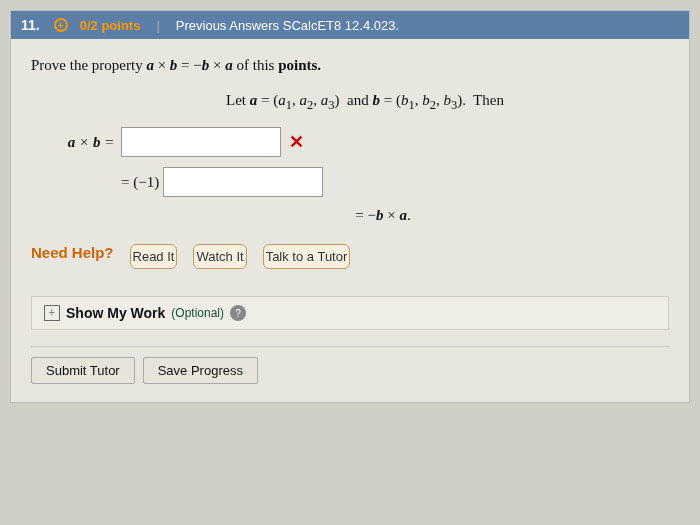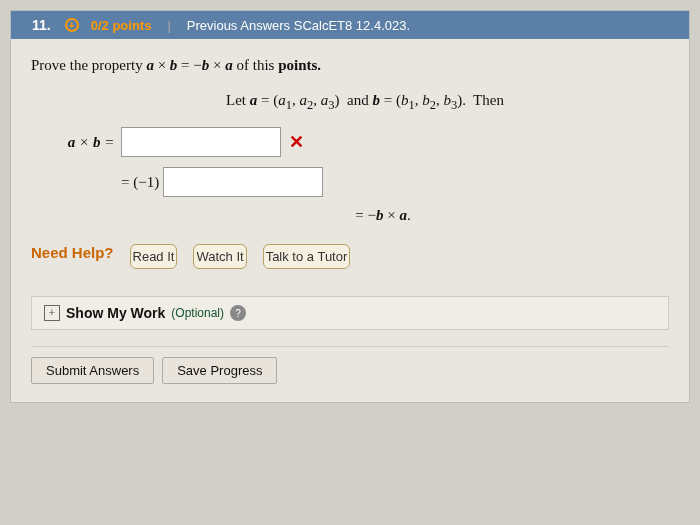--- a/index.html
+++ b/index.html
@@ -17,21 +17,21 @@
     .question-container {
       background: #e8e6df;
       margin: 10px;
       border: 1px solid #bbb;
       padding: 0;
     }
 
     .question-header {
       background: #5b7fa6;
       color: white;
-      padding: 6px 21px;
+      padding: 6px 10px;
       display: flex;
       align-items: center;
       gap: 10px;
       font-size: 13px;
       font-family: Arial, sans-serif;
     }
 
     .question-number {
       color: white;
       font-weight: bold;
@@ -284,18 +284,18 @@
     </div>
 
     <div class="show-work-row">
       <span class="show-work-icon">+</span>
       <span class="show-work-label">Show My Work</span>
       <span class="show-work-optional">(Optional)</span>
       <span class="help-icon">?</span>
     </div>
 
     <div class="bottom-buttons">
-      <button class="bottom-btn">Submit Answers</button>
+      <button class="bottom-btn">Submit Tutor</button>
       <button class="bottom-btn">Save Progress</button>
     </div>
 
   </div>
 </div>
 
 </body></html>

